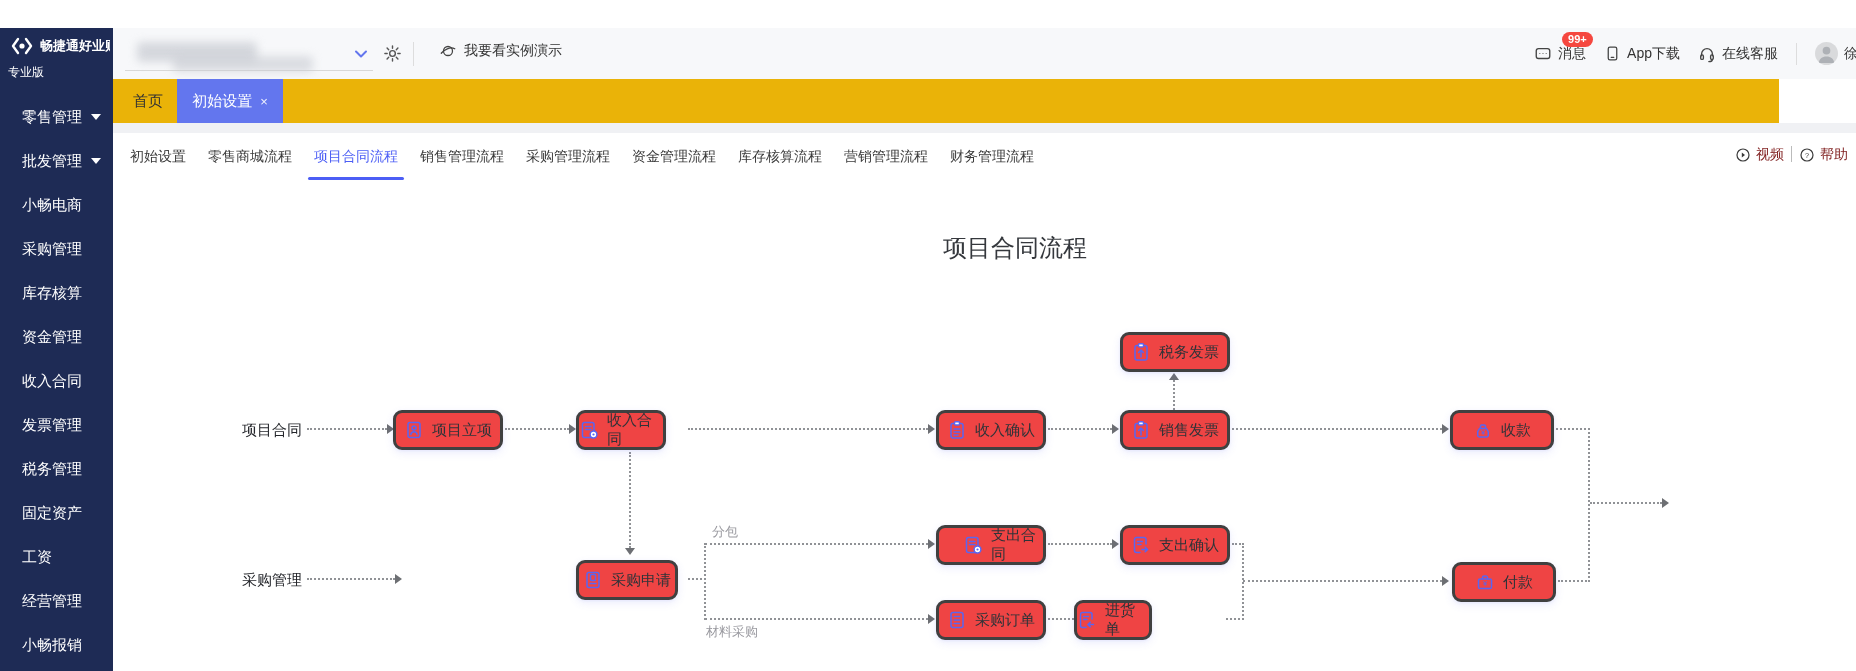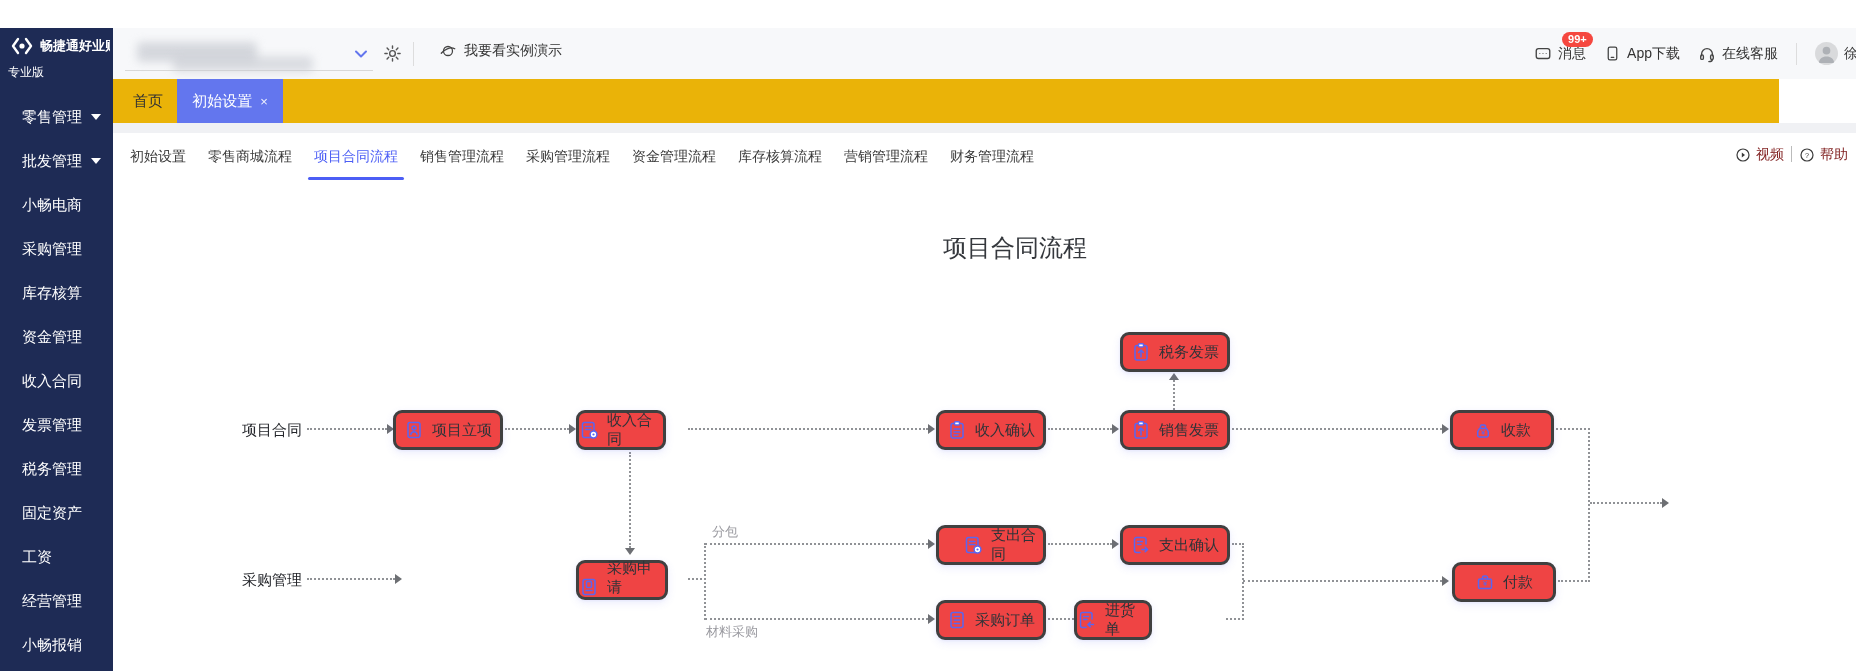--- a/index.html
+++ b/index.html
@@ -389,21 +389,21 @@
   <div class="node" style="left:1452px;top:562px;width:104px;">
     <span class="ni">
         <svg viewBox="0 0 20 20">
           <rect x="3.5" y="7" width="13" height="9.5" rx="1.6"></rect>
           <path d="M7.5 7V5.5A1.5 1.5 0 0 1 9 4h2a1.5 1.5 0 0 1 1.5 1.5V7"></path>
           <text x="10" y="14.3" text-anchor="middle" font-size="7.5" fill="#5866f2" stroke="none">¥</text>
         </svg>
       </span>
     <span>付款</span>
   </div>
-  <div class="node" style="left:576px;top:560px;width:92px;align-items:flex-end;">
+  <div class="node" style="left:576px;top:560px;width:102px;">
     <span class="ni">
         <svg viewBox="0 0 20 20">
           <rect x="4" y="2.5" width="12" height="15" rx="2"></rect>
           <rect x="7.5" y="4.5" width="5" height="6" rx="1"></rect>
           <path d="M7 13.5h6"></path>
         </svg>
       </span>
     <span>采购申请</span>
   </div>
 

